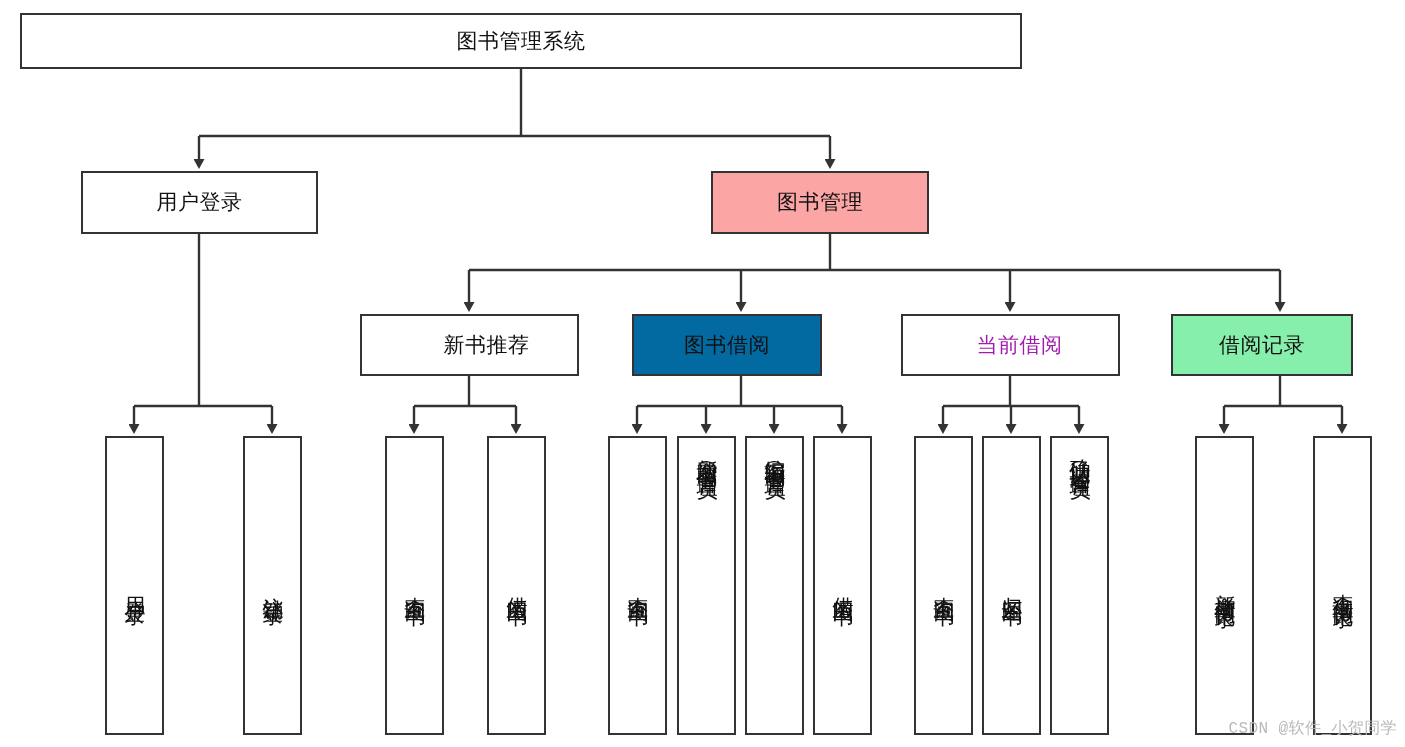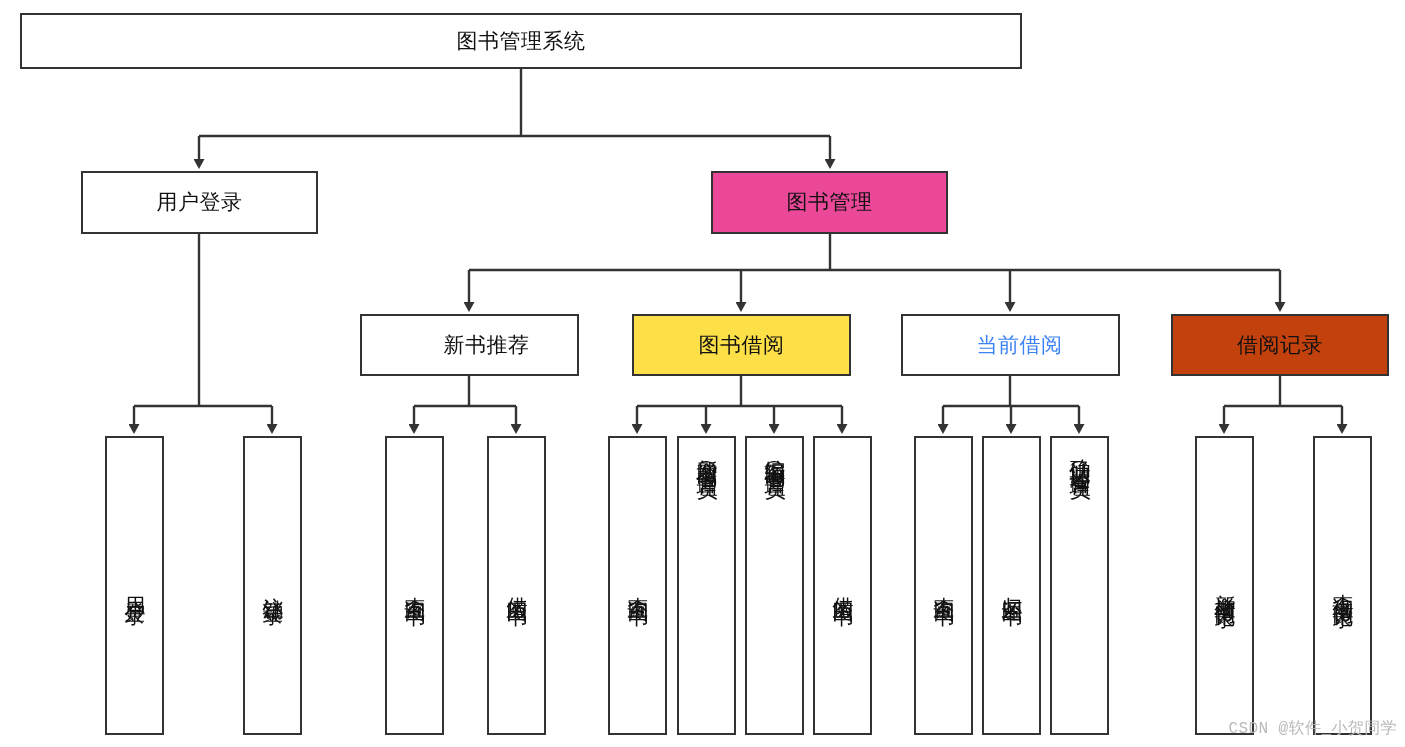--- a/index.html
+++ b/index.html
@@ -130,34 +130,34 @@
     </g>
   </svg>
 
   <div class="node horiz" id="node-root" style="left: 20px; top: 13px; width: 1002px; height: 56px; border-color: rgb(51, 51, 51); background: rgb(255, 255, 255);">
     <span class="label" style="color: rgb(17, 17, 17);">图书管理系统</span>
   </div>
 
   <div class="node horiz" id="node-user-login" style="left: 81px; top: 171px; width: 237px; height: 63px; border-color: rgb(51, 51, 51); background: rgb(255, 255, 255);">
     <span class="label" style="color: rgb(17, 17, 17);">用户登录</span>
   </div>
-  <div class="node horiz" id="node-book-manage" style="left: 711px; top: 171px; width: 237px; height: 63px; border-color: rgb(51, 51, 51); background: #ec4899;">
+  <div class="node horiz" id="node-book-manage" style="left: 711px; top: 171px; width: 218px; height: 63px; border-color: rgb(51, 51, 51); background: #fca5a5;">
     <span class="label" style="color: rgb(17, 17, 17);">图书管理</span>
   </div>
 
   <div class="node horiz" id="node-new-book-rec" style="left: 360px; top: 314px; width: 219px; height: 62px; border-color: rgb(51, 51, 51); background: rgb(255, 255, 255);">
     <span class="label" style="color: rgb(17, 17, 17); margin-left: 34px;">新书推荐</span>
   </div>
-  <div class="node horiz" id="node-book-borrow" style="left: 632px; top: 314px; width: 219px; height: 62px; border-color: rgb(51, 51, 51); background: #fde047;">
+  <div class="node horiz" id="node-book-borrow" style="left: 632px; top: 314px; width: 190px; height: 62px; border-color: rgb(51, 51, 51); background: #0369a1;">
     <span class="label" style="color: rgb(17, 17, 17);">图书借阅</span>
   </div>
   <div class="node horiz" id="node-current-borrow" style="left: 901px; top: 314px; width: 219px; height: 62px; border-color: rgb(51, 51, 51); background: rgb(255, 255, 255);">
-    <span class="label" style="color: #3b82f6; margin-left: 18px;">当前借阅</span>
-  </div>
-  <div class="node horiz" id="node-borrow-record" style="left: 1171px; top: 314px; width: 218px; height: 62px; border-color: rgb(51, 51, 51); background: #c2410c;">
+    <span class="label" style="color: #a21caf; margin-left: 18px;">当前借阅</span>
+  </div>
+  <div class="node horiz" id="node-borrow-record" style="left: 1171px; top: 314px; width: 182px; height: 62px; border-color: rgb(51, 51, 51); background: #86efac;">
     <span class="label" style="color: rgb(17, 17, 17);">借阅记录</span>
   </div>
 
   <div class="node vert centered" id="node-leaf-user-login" style="left: 105px; top: 436px; width: 59px; height: 299px; border-color: rgb(51, 51, 51); background: rgb(255, 255, 255);">
     <span class="label" style="color: rgb(17, 17, 17);">用户登录</span>
   </div>
   <div class="node vert centered" id="node-leaf-logout" style="left: 243px; top: 436px; width: 59px; height: 299px; border-color: rgb(51, 51, 51); background: rgb(255, 255, 255);">
     <span class="label" style="color: rgb(17, 17, 17);">注销登录</span>
   </div>
   <div class="node vert centered" id="node-leaf-query-book-rec" style="left: 385px; top: 436px; width: 59px; height: 299px; border-color: rgb(51, 51, 51); background: rgb(255, 255, 255);">

